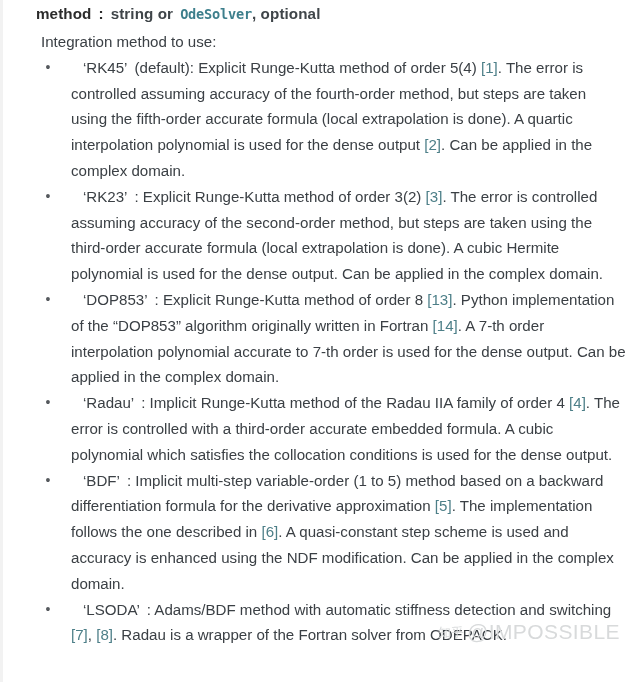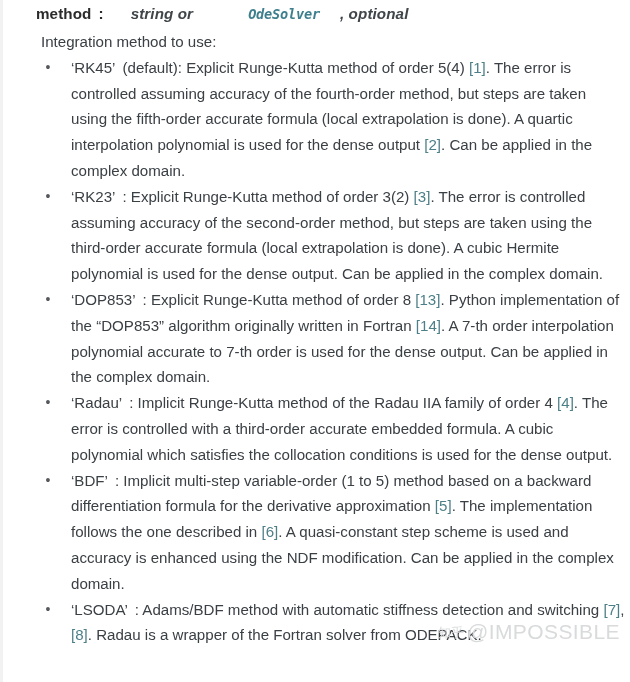--- a/index.html
+++ b/index.html
@@ -42,33 +42,29 @@
   }
   .param-name {
     font-weight: bold;
     color: #2b2b2b;
   }
   .param-sep {
     color: #2b2b2b;
     font-weight: bold;
   }
   .param-type {
-    font-style: italic;
     font-weight: bold;
     color: #3f4549;
-    margin-left: 20px;
   }
   .param-code {
     font-family: "DejaVu Sans Mono", "Liberation Mono", monospace;
-    font-style: italic;
     font-weight: bold;
     color: #3d7f8c;
     font-size: 13.6px;
     letter-spacing: -0.2px;
-    margin-left: 48px;
   }
 
   
   .param-body {
     padding: 0 4px 0 41px;
     font-size: 15.1px;
     line-height: 25.8px;
   }
   .intro {
     margin: 5px 0 0 0;
@@ -92,20 +88,21 @@
     left: 0px;
     top: 0px;
     width: 14px;
     text-align: center;
     color: #55595d;
     font-size: 14px;
     line-height: 25.8px;
   }
   .mname {
     white-space: nowrap;
+    margin-left: 12px;
   }
   .quoted {
     color: #3b4045;
   }
   .sp {
     display: inline-block;
     width: 7px;
   }
   .ref {
     color: #4d7f88;

